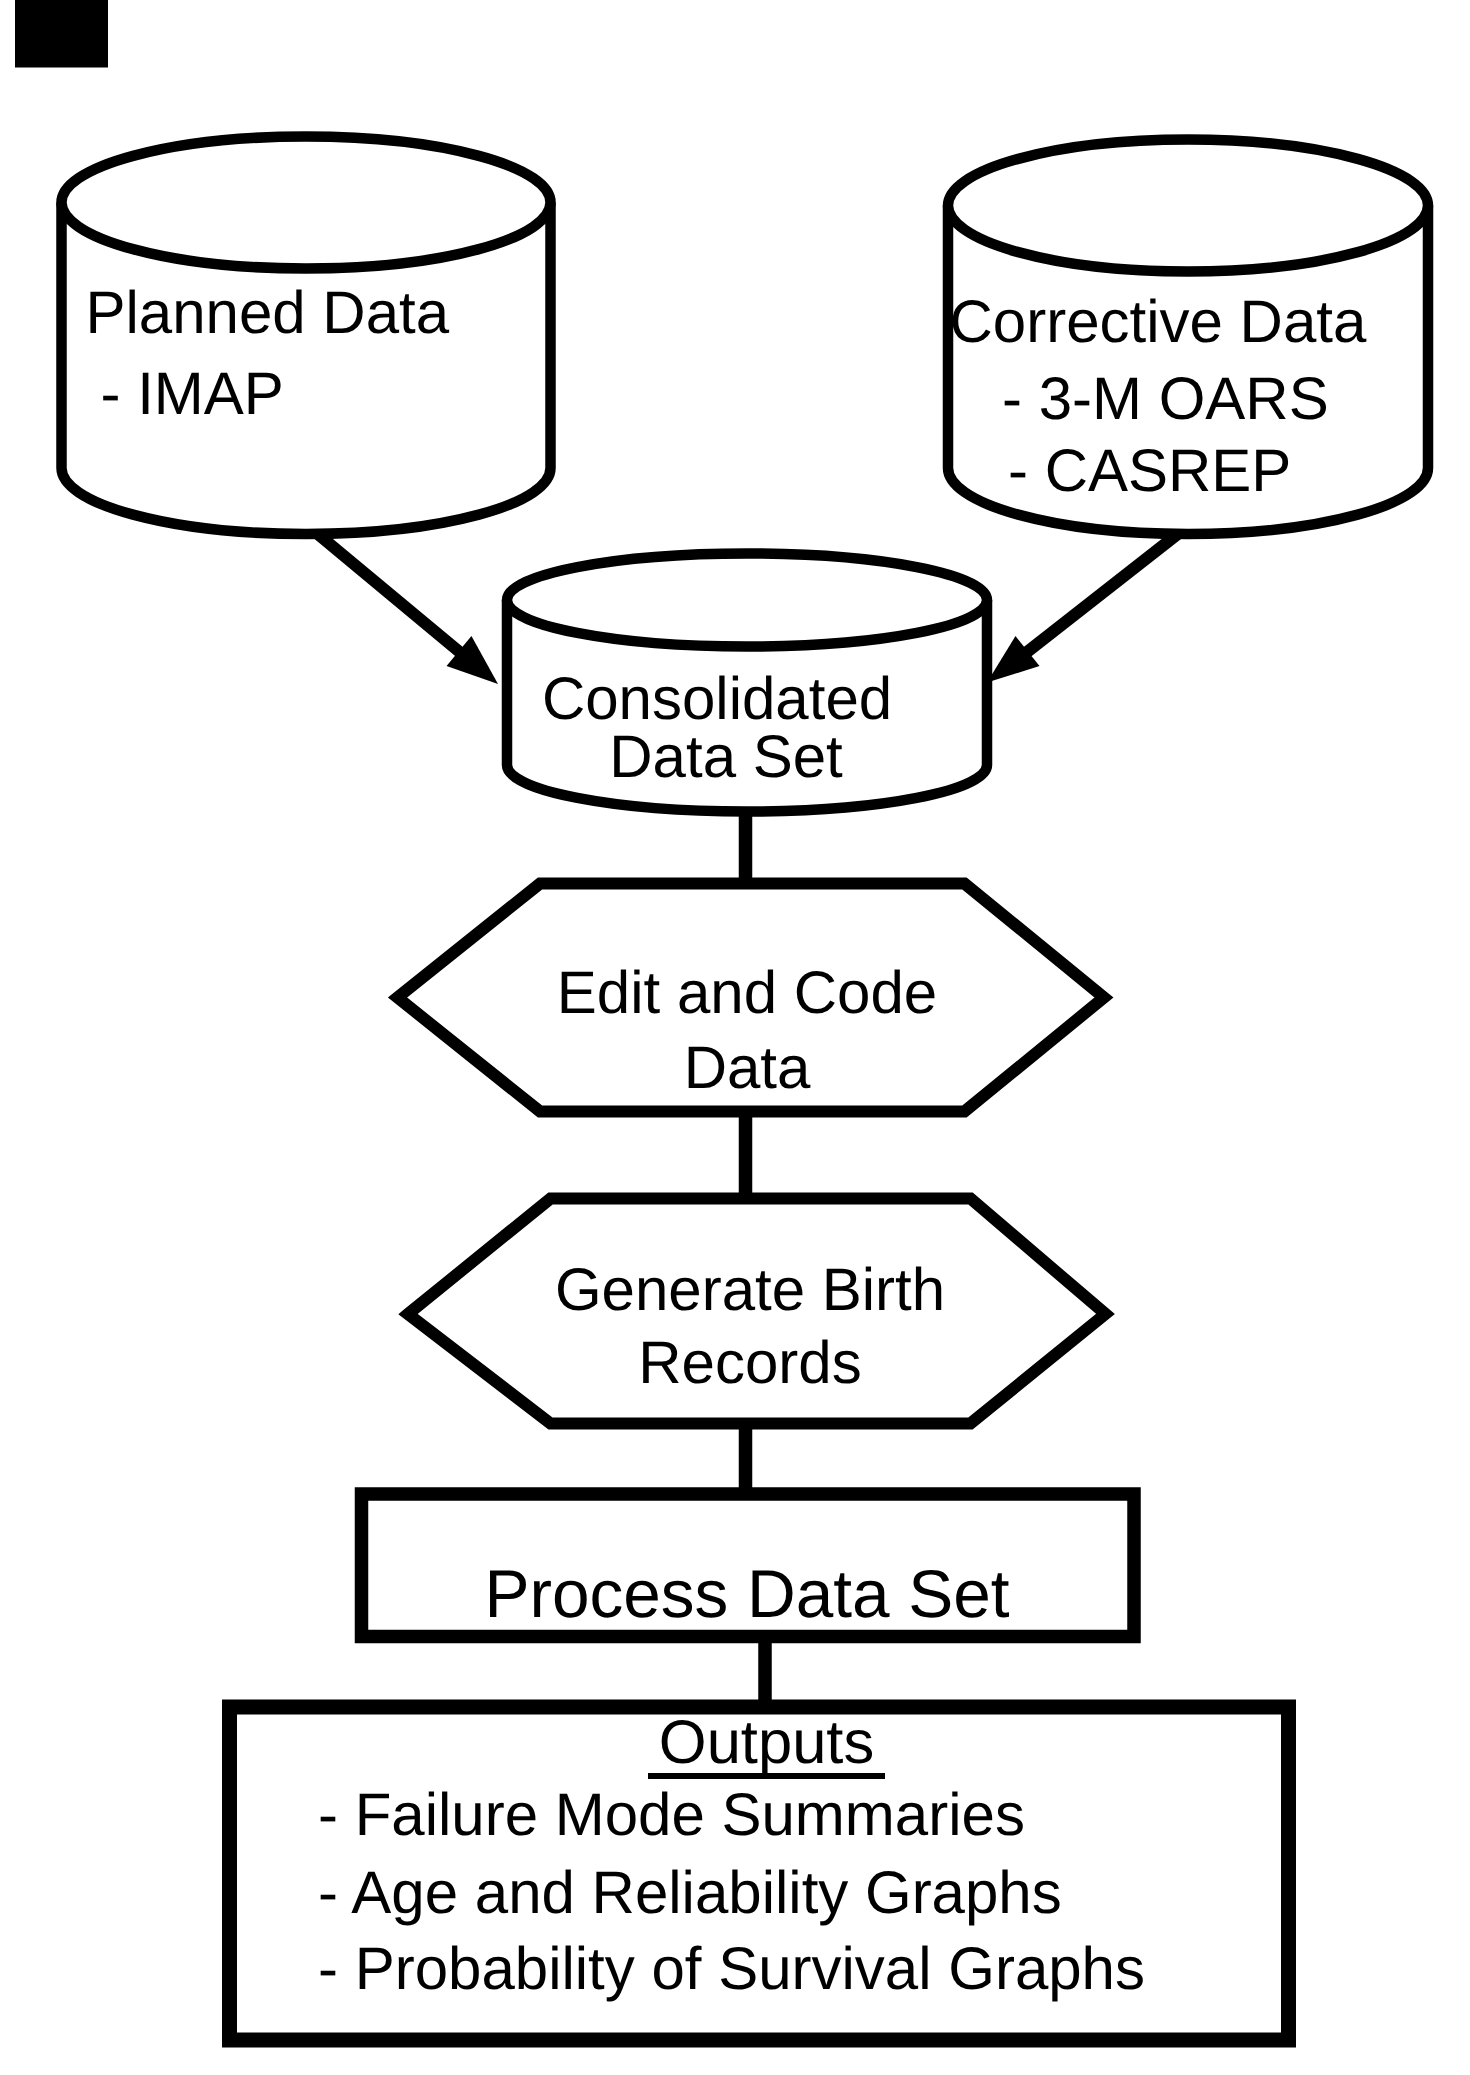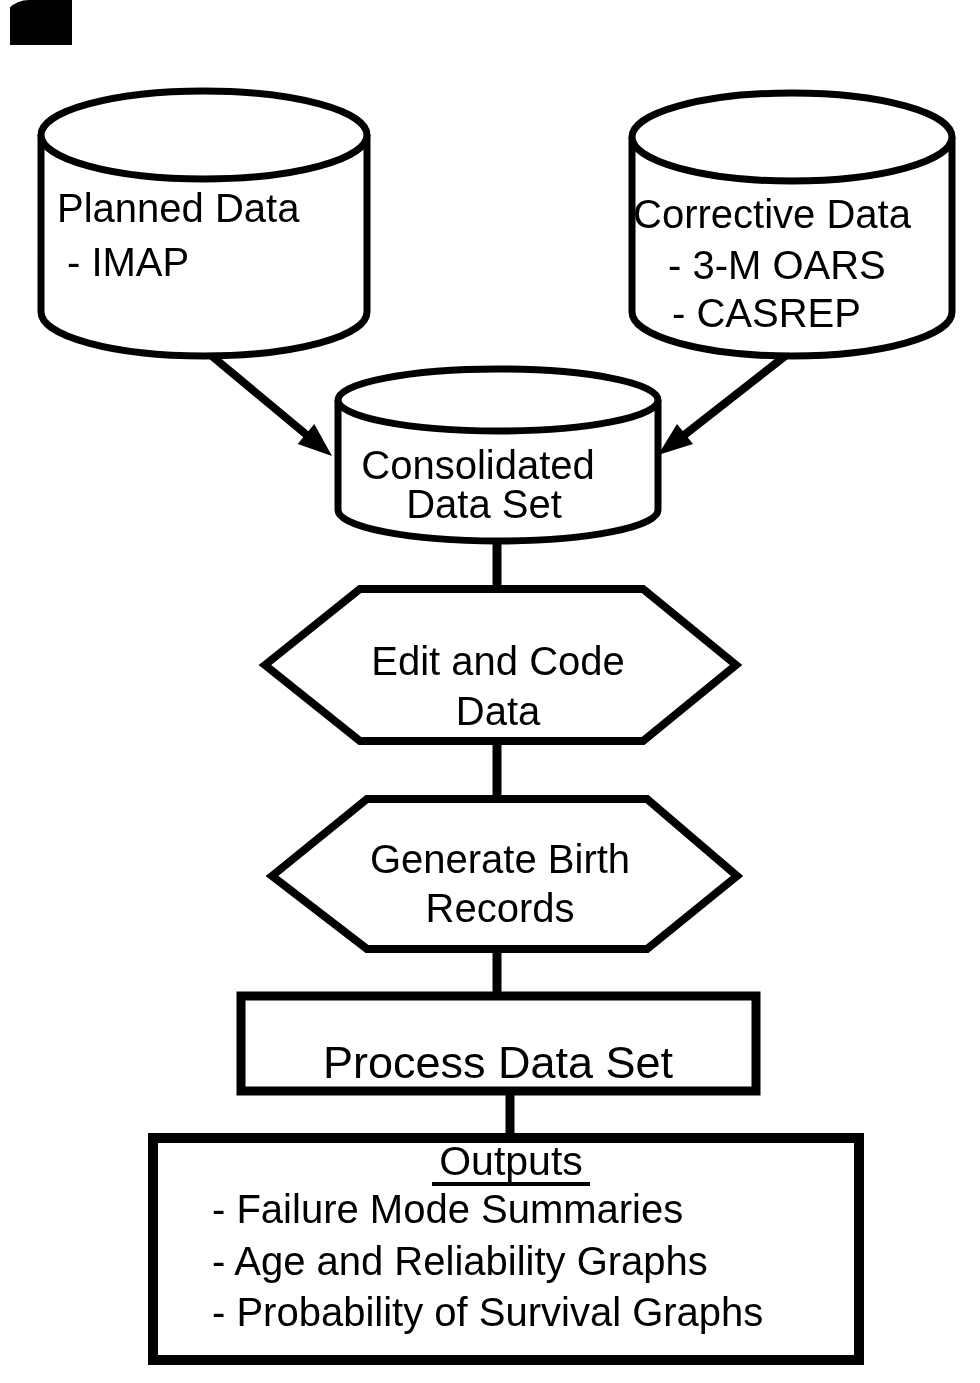--- a/index.html
+++ b/index.html
@@ -7,21 +7,20 @@
     padding: 0;
     background: #ffffff;
   }
   .page {
     position: relative;
     width: 980px;
     height: 1383px;
     background: #ffffff;
     overflow: hidden;
     font-family: "Liberation Sans", sans-serif;
-    border-radius: 29px;
   }
   svg text {
     font-family: "Liberation Sans", "DejaVu Sans", sans-serif;
     fill: #000000;
   }
   .node-label   { font-size: 40px; }
   .process-label{ font-size: 45px; }
   .outputs-title{ font-size: 41px; }
   .outputs-item { font-size: 40px; }
 </style>

